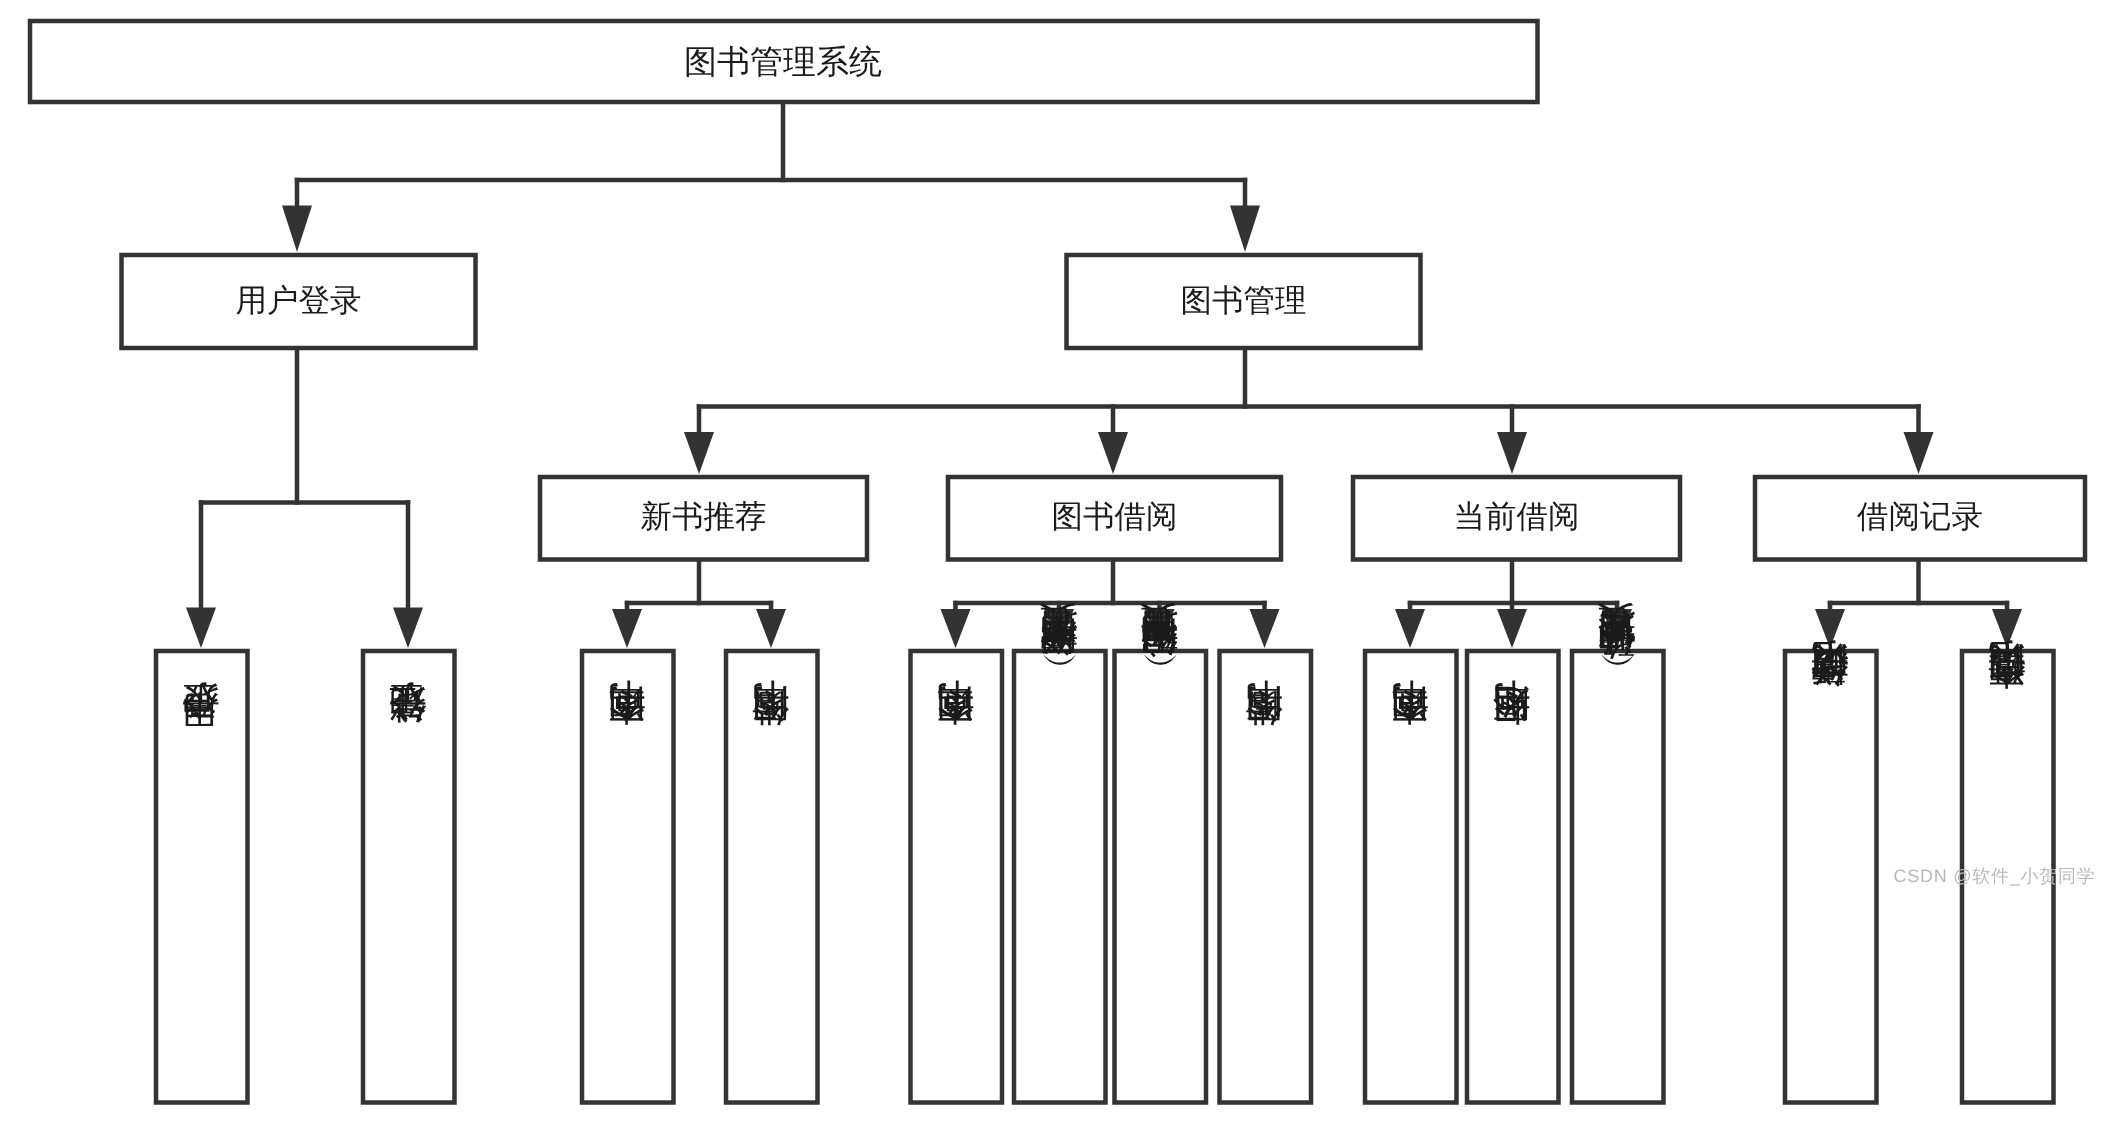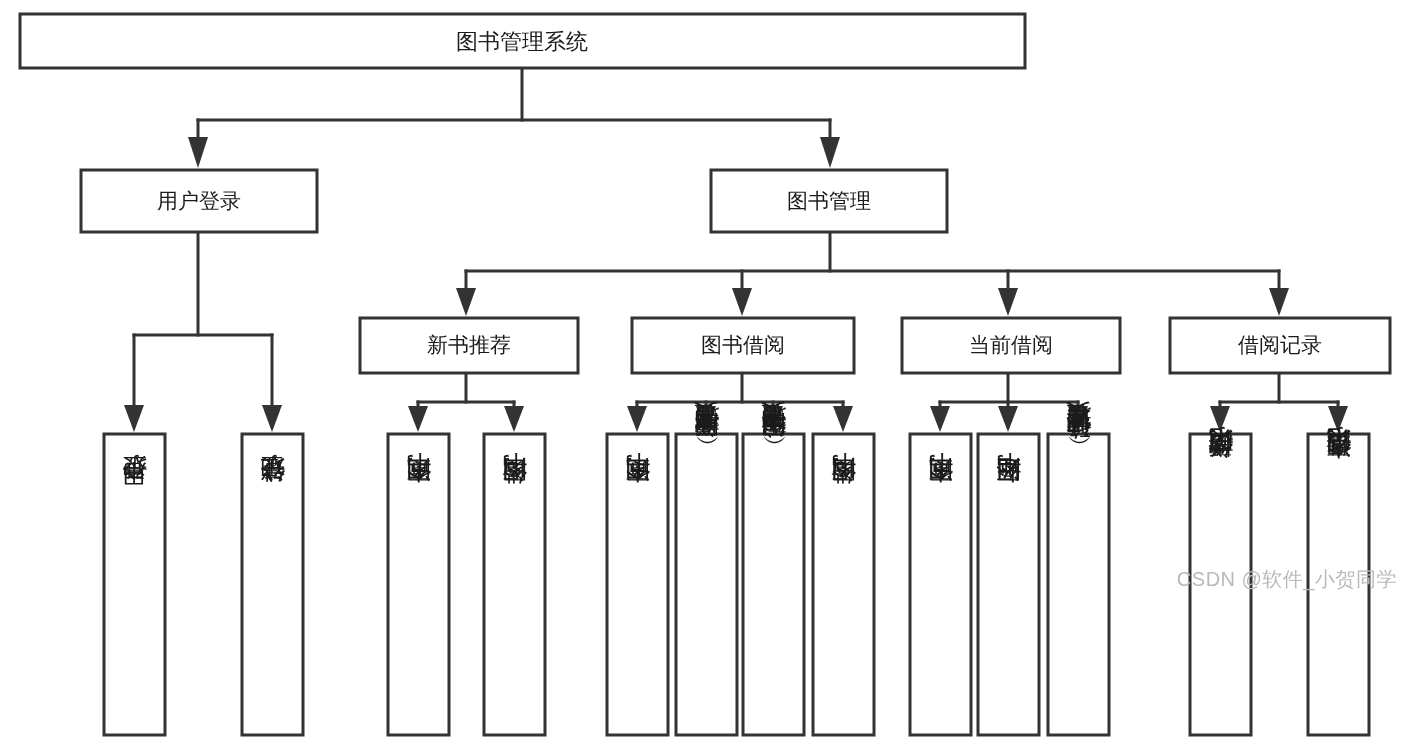--- a/index.html
+++ b/index.html
@@ -71,21 +71,21 @@
     letter-spacing: 2px;
     color: #1b1b1b;
     white-space: nowrap;
     transform: rotate(180deg);
   }
   .watermark {
     position: absolute;
     right: 8px;
     bottom: 4px;
     font-family: "Liberation Sans", "DejaVu Sans", sans-serif;
-    font-size: 20px;
+    font-size: 12px;
     color: #b9b9b9;
     letter-spacing: 0.5px;
     white-space: nowrap;
     margin-top: 10px;
   }
 </style>
 </head>
 <body>
 
 <div id="diagram-root">

